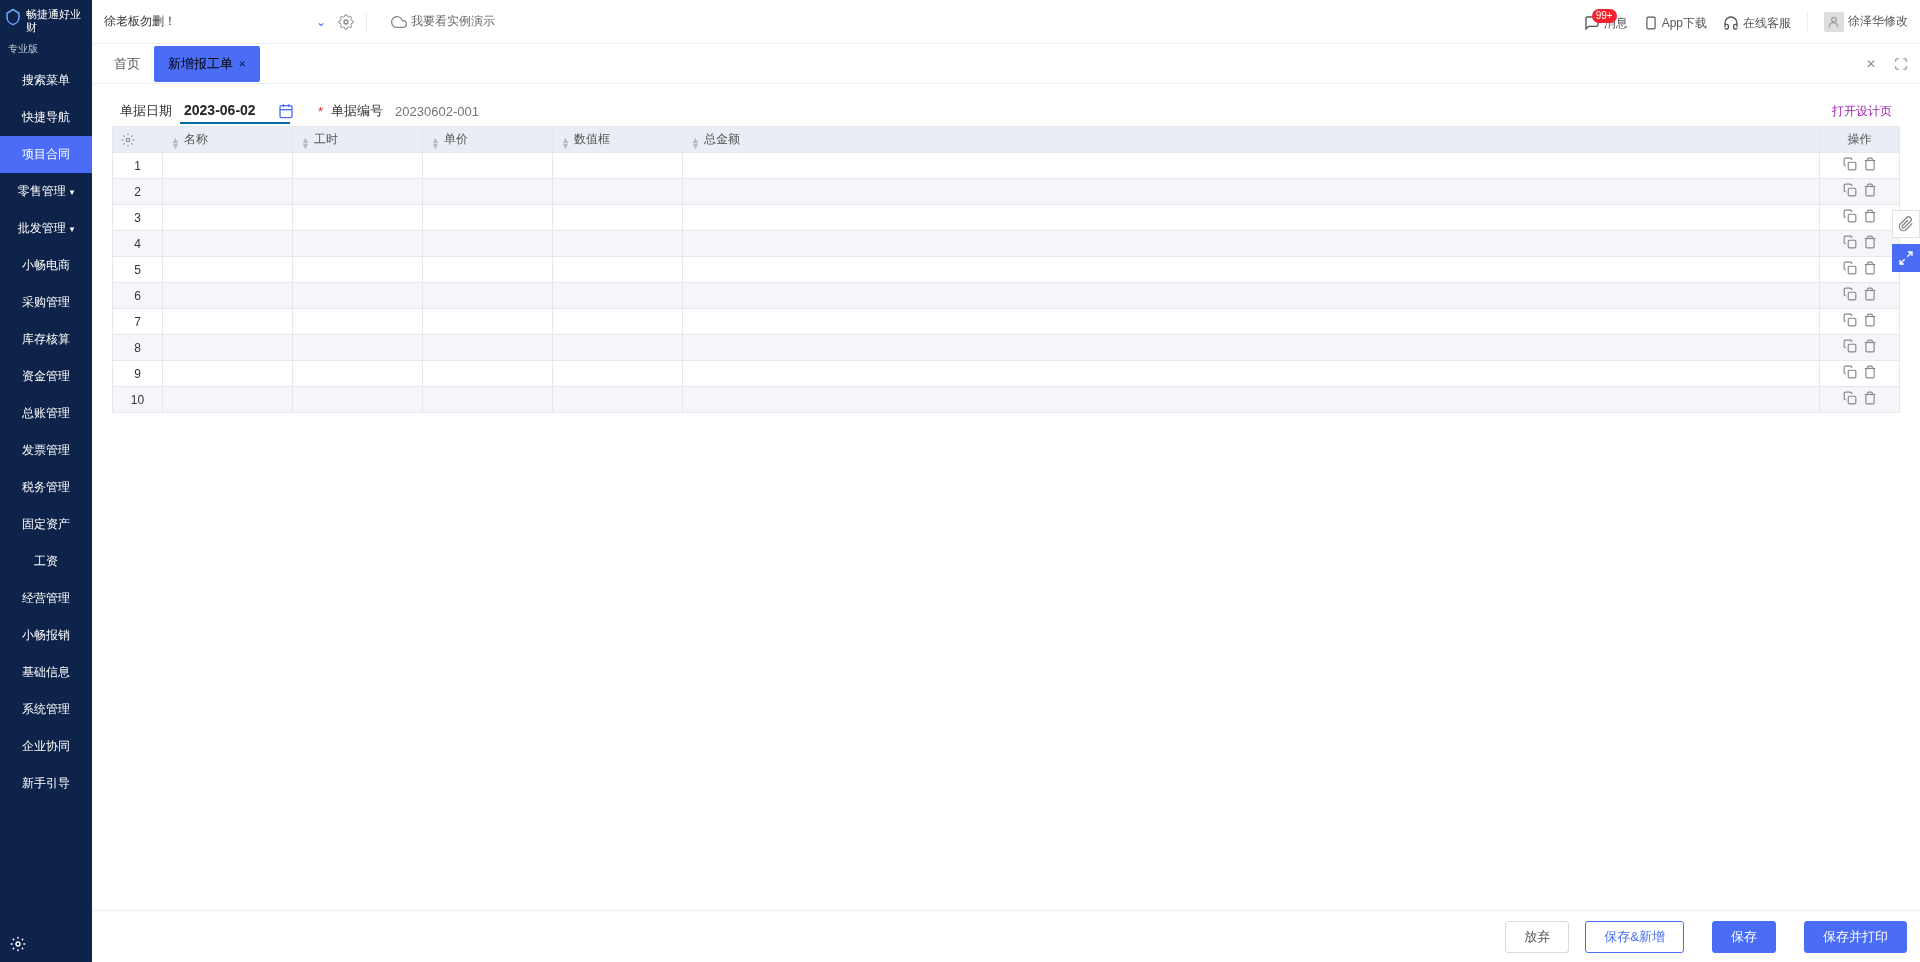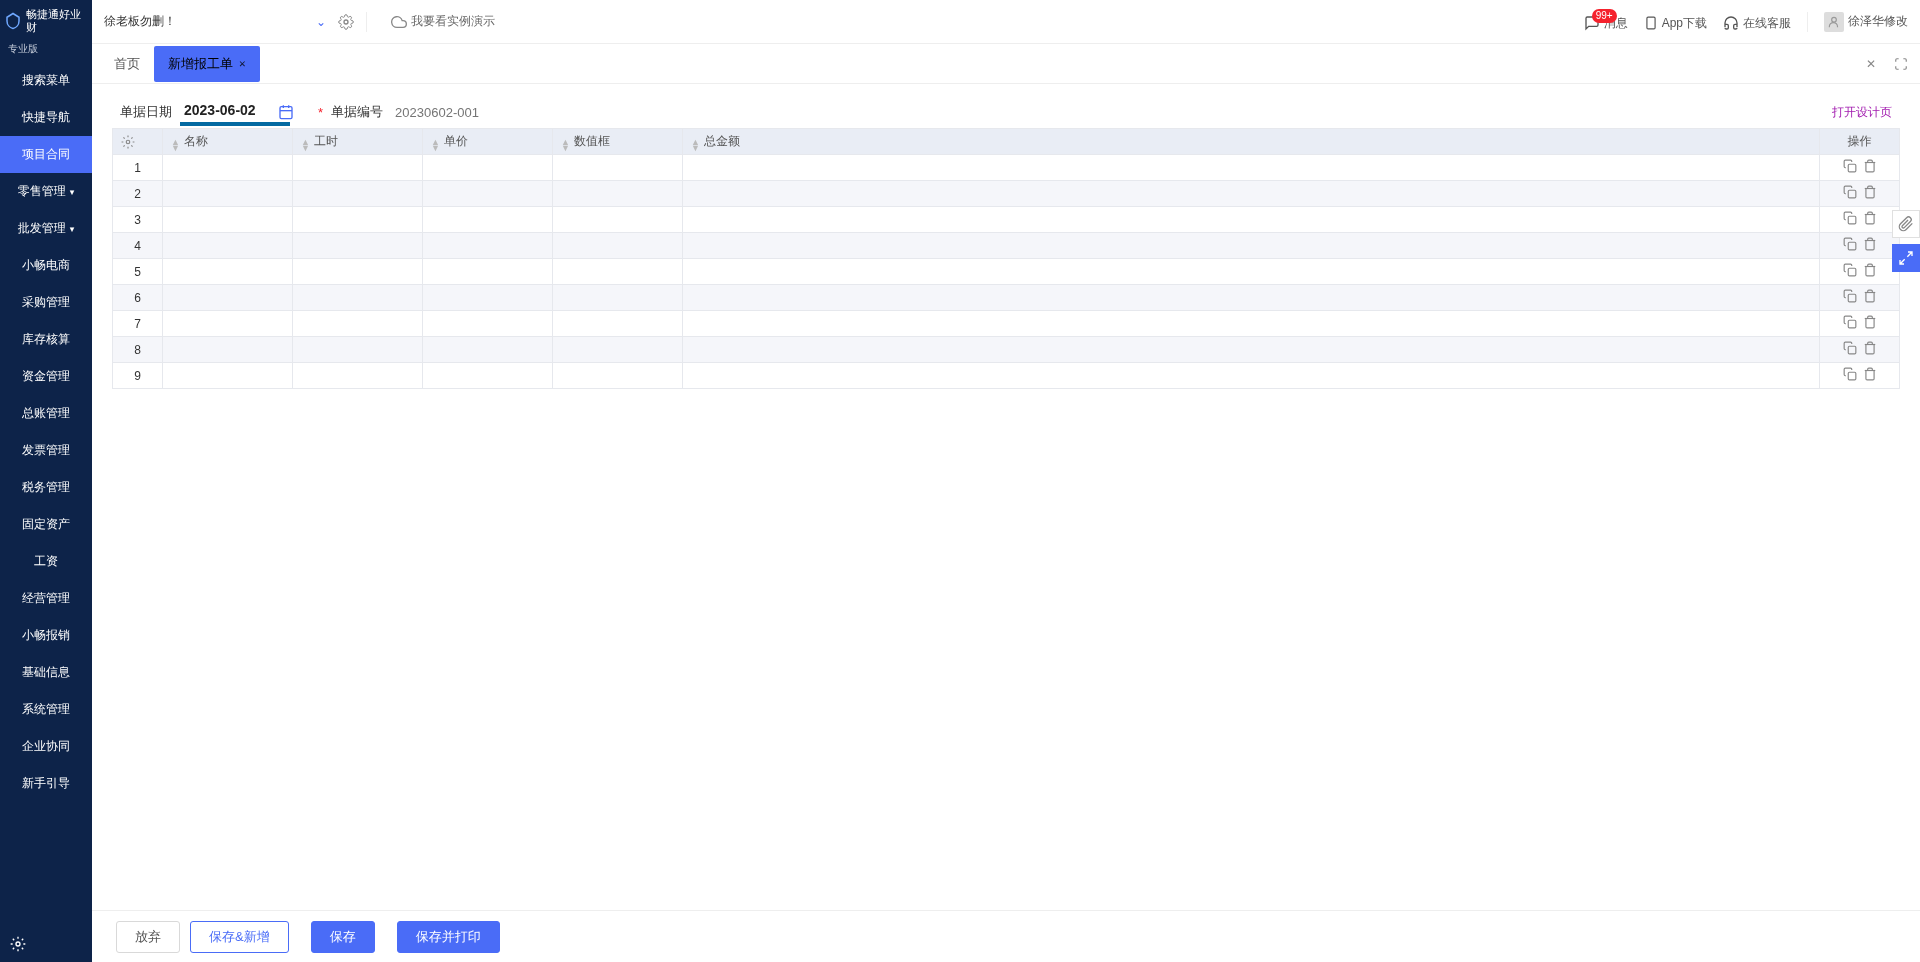--- a/index.html
+++ b/index.html
@@ -1,21 +1,21 @@
 <!DOCTYPE html>
 <html><head>
 <meta charset="utf-8">
 <style>
 * { margin: 0; padding: 0; box-sizing: border-box; }
 body { font-family: "Microsoft YaHei", Arial, sans-serif; font-size: 12px; color: #333; background: #fff; overflow: hidden; }
 .app { display: flex; height: 100vh; }
 
 
 .sidebar { width: 92px; background: #0d2349; color: #fff; display: flex; flex-direction: column; overflow-y: auto; }
-.logo-area { padding: 8px 4px; text-align: left; display: flex; align-items: center; gap: 4px; }
+.logo-area { padding: 8px 4px; text-align: left; display: flex; align-items: flex-start; gap: 4px; }
 .logo-icon { width: 18px; height: 18px; display: inline-flex; align-items: center; justify-content: center; }
 .logo-text { font-size: 11px; line-height: 1.2; }
 .logo-sub { font-size: 10px; padding: 0 8px 6px; color: #c0c8d6; }
 .side-item { padding: 10px 8px; font-size: 12px; cursor: pointer; display: flex; align-items: center; justify-content: center; gap: 4px; }
 .side-item.active { background: #4a6cf7; }
 .side-item .chev { font-size: 9px; }
 .side-bottom { margin-top: auto; padding: 10px; text-align: center; }
 
 
 .main { flex: 1; display: flex; flex-direction: column; min-width: 0; }
@@ -36,40 +36,40 @@
 .tab { padding: 0 14px; height: 36px; display: flex; align-items: center; gap: 6px; cursor: pointer; color: #555; font-size: 13px; font-family: Liberation Mono, monospace; }
 .tab.active { background: #4a6cf7; color: #000000; border-radius: 2px; }
 .tab .close { font-size: 11px; opacity: .8; }
 .tabs-right { margin-left: auto; display: flex; gap: 10px; color: #888; }
 .tabs-right span { cursor: pointer; padding: 4px; }
 
 
 .form-header { padding: 14px 28px 2px; display: flex; align-items: center; gap: 24px; }
 .field { display: flex; align-items: center; gap: 8px; font-size: 13px; }
 .field .req { color: #f5222d; }
-.date-input { border: none; border-bottom: 4px solid #0369a1; padding: 4px 24px 4px 4px; font-size: 14px; font-weight: 600; color: #222; width: 110px; background: transparent; }
+.date-input { border: none; border-bottom: 2px solid #0369a1; padding: 4px 24px 4px 4px; font-size: 14px; font-weight: 600; color: #222; width: 110px; background: transparent; }
 .cal-icon { color: #4a6cf7; cursor: pointer; margin-left: -20px; }
 .doc-no { border: none; padding: 4px; font-size: 13px; color: #bbb; width: 140px; background: transparent; }
 .design-link { margin-left: auto; color: #a21caf; cursor: pointer; font-size: 12px; }
 
 
 .table-wrap { padding: 0 20px; flex: 1; overflow: auto; }
 table { width: 100%; border-collapse: collapse; }
 th, td { border: 1px solid #e6e8ed; height: 26px; padding: 0 8px; font-size: 12px; text-align: left; }
 thead th { background: #e9edf5; color: #555; font-weight: normal; position: relative; }
 thead th .sort { color: #bbb; font-size: 9px; display: inline-flex; flex-direction: column; line-height: 6px; margin-right: 4px; }
 tbody tr:nth-child(even) td { background: #f5f6fa; }
 .col-idx { width: 50px; text-align: center; }
 .col-act { width: 80px; text-align: center; }
 .act-icon { color: #888; cursor: pointer; padding: 0 3px; display: inline-block; }
 th.col-idx, th.col-act { text-align: center; }
 .gear-th { cursor: pointer; color: #888; }
 
 
-.footer-bar { height: 52px; border-top: 1px solid #eee; display: flex; align-items: center; gap: 10px; padding: 0 24px; }
+.footer-bar { height: 52px; border-top: 1px solid #eee; display: flex; align-items: center; justify-content: flex-end; gap: 16px; padding: 0 13px; }
 .btn { height: 32px; padding: 0 18px; border-radius: 3px; font-size: 13px; cursor: pointer; border: 1px solid #d9d9d9; background: #fff; color: #555; }
 .btn.outline-primary { border-color: #4a6cf7; color: #4a6cf7; background: #fff; }
 .btn.primary { background: #4a6cf7; color: #fff; border-color: #4a6cf7; margin-left: 12px; }
 
 
 .float-right { position: fixed; right: 0; top: 210px; display: flex; flex-direction: column; gap: 6px; }
 .float-btn { width: 28px; height: 28px; background: #fff; border: 1px solid #e0e0e0; display: flex; align-items: center; justify-content: center; cursor: pointer; color: #888; }
 .float-btn.primary { background: #4a6cf7; color: #fff; border-color: #4a6cf7; }
 
 svg { display: block; }
@@ -410,20 +410,35 @@
               <td></td>
               <td></td>
               <td class="col-act"><span class="act-icon"><svg width="14" height="14" viewBox="0 0 24 24" fill="none">
                     <rect x="9" y="9" width="13" height="13" rx="2" stroke="#888" stroke-width="2"></rect>
                     <path d="M5 15H4a2 2 0 01-2-2V4a2 2 0 012-2h9a2 2 0 012 2v1" stroke="#888" stroke-width="2"></path>
                   </svg></span><span class="act-icon"><svg width="14" height="14" viewBox="0 0 24 24" fill="none">
                     <polyline points="3 6 5 6 21 6" stroke="#888" stroke-width="2"></polyline>
                     <path d="M19 6v14a2 2 0 01-2 2H7a2 2 0 01-2-2V6m3 0V4a2 2 0 012-2h4a2 2 0 012 2v2" stroke="#888" stroke-width="2"></path>
                   </svg></span></td>
             </tr>
+            <tr>
+              <td class="col-idx">10</td>
+              <td></td>
+              <td></td>
+              <td></td>
+              <td></td>
+              <td></td>
+              <td class="col-act"><span class="act-icon"><svg width="14" height="14" viewBox="0 0 24 24" fill="none">
+                    <rect x="9" y="9" width="13" height="13" rx="2" stroke="#888" stroke-width="2"></rect>
+                    <path d="M5 15H4a2 2 0 01-2-2V4a2 2 0 012-2h9a2 2 0 012 2v1" stroke="#888" stroke-width="2"></path>
+                  </svg></span><span class="act-icon"><svg width="14" height="14" viewBox="0 0 24 24" fill="none">
+                    <polyline points="3 6 5 6 21 6" stroke="#888" stroke-width="2"></polyline>
+                    <path d="M19 6v14a2 2 0 01-2 2H7a2 2 0 01-2-2V6m3 0V4a2 2 0 012-2h4a2 2 0 012 2v2" stroke="#888" stroke-width="2"></path>
+                  </svg></span></td>
+            </tr>
           </tbody>
       </table>
     </div>
 
     <div class="footer-bar">
       <button class="btn">放弃</button>
       <button class="btn outline-primary">保存&amp;新增</button>
       <button class="btn primary">保存</button>
       <button class="btn primary">保存并打印</button>
     </div>

